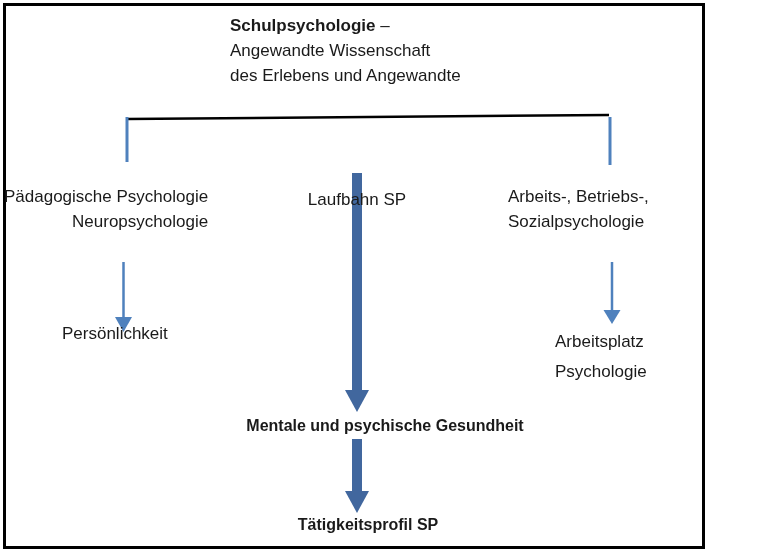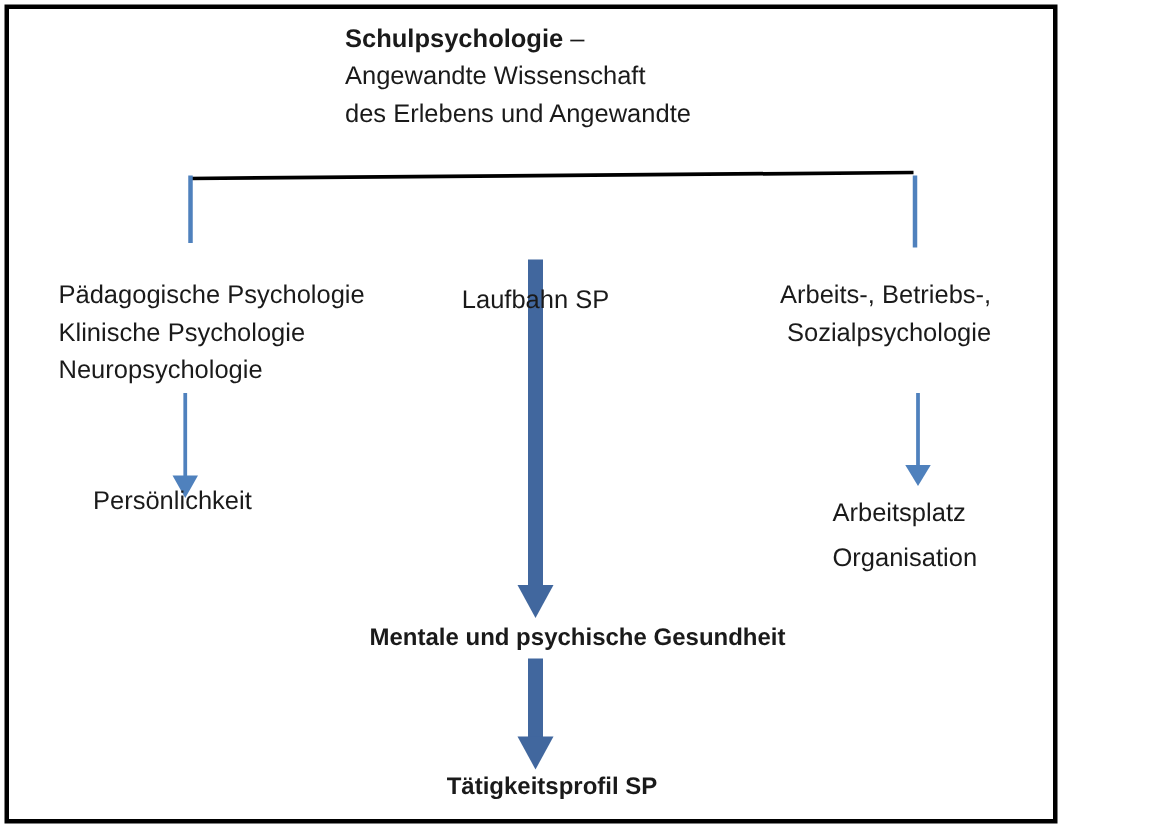--- a/index.html
+++ b/index.html
@@ -56,35 +56,34 @@
   <div class="abs txt" style="left:230px; top:13px;">
     <div>
       <span class="bold">Schulpsychologie</span><span> –</span>
     </div>
     <div>Angewandte Wissenschaft</div>
     <div>des Erlebens und Angewandte</div>
   </div>
 
   <div class="abs txt center" style="left:257px; top:139px; width:200px;margin-top:48px;">Laufbahn SP</div>
 
-  <div class="abs txt" style="left:39px; top:184px;">
+  <div class="abs txt" style="left:4px; top:184px;text-align:right;">
     <div>Pädagogische Psychologie</div>
-    <div>Klinische Psychologie</div>
     <div>Neuropsychologie</div>
   </div>
 
-  <div class="abs txt" style="left:520px; top:184px;text-align:right;">
+  <div class="abs txt" style="left:508px; top:184px;">
     <div>Arbeits-, Betriebs-,</div>
     <div>Sozialpsychologie</div>
   </div>
 
   <div class="abs txt" style="left:62px; top:321px;">Persönlichkeit</div>
 
   <div class="abs txt wide-lines" style="left:555px; top:327px;">
     <div>Arbeitsplatz</div>
-    <div>Organisation</div>
+    <div>Psychologie</div>
   </div>
 
   <div class="abs txt big bold center" style="left:185px; top:414px; width:400px;">Mentale und psychische Gesundheit</div>
 
   <div class="abs txt big bold center" style="left:168px; top:513px; width:400px;">Tätigkeitsprofil SP</div>
 
 </div>
 
 </body></html>

